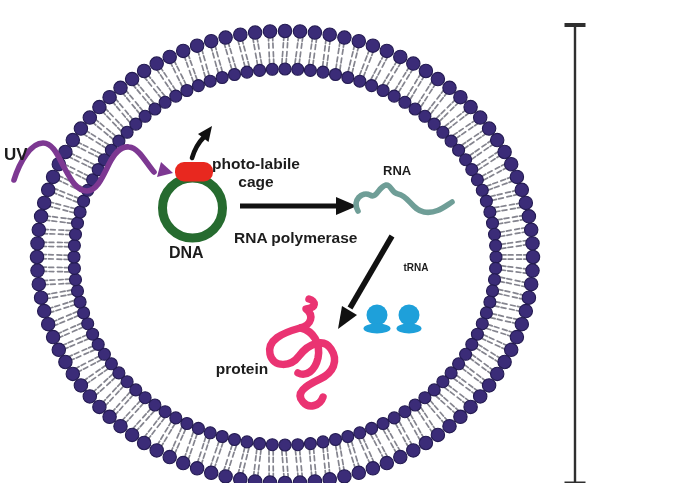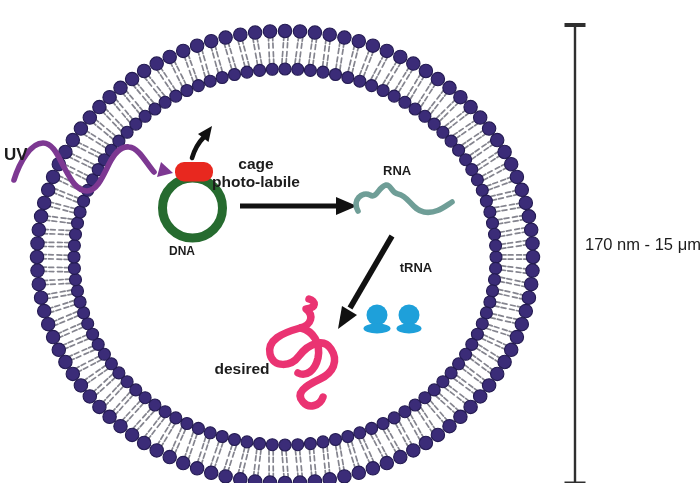--- a/index.html
+++ b/index.html
@@ -5,24 +5,24 @@
   html,body{margin:0;padding:0;background:#fff;}
   body{width:700px;height:483px;position:relative;overflow:hidden;
        font-family:"Liberation Sans",sans-serif;}
   #stage{position:absolute;left:0;top:16px;width:616px;height:483px;}
   svg{position:absolute;left:0;top:0;}
   .lbl{position:absolute;color:var(--text,#1c1c1c);font-weight:bold;white-space:nowrap;}
   .lbl .line{display:block;}
   .center{text-align:center;}
   #lbl-uv{left:4px;top:129px;font-size:17px;}
   #lbl-cage{left:208px;top:139px;width:96px;font-size:15.5px;line-height:18px;}
-  #lbl-dna{left:169px;top:228px;font-size:12px;}
+  #lbl-dna{left:169px;top:228px;font-size:16px;}
   #lbl-rnapol{left:234px;top:213px;font-size:15.5px;}
   #lbl-rna{left:383px;top:147px;font-size:13px;}
-  #lbl-trna{left:372px;top:244px;width:88px;font-size:13px;line-height:16.5px;}
+  #lbl-trna{left:372px;top:244px;width:88px;font-size:10px;line-height:16.5px;}
   #lbl-protein{left:209px;top:342px;width:66px;font-size:15.5px;line-height:22px;}
   #lbl-size{left:585px;top:219px;font-size:16.5px;font-weight:500;}
 </style>
 </head>
 <body style="--text: #1c1c1c; background: rgb(255, 255, 255);">
 
 <div id="stage">
 
   <svg width="700" height="483" viewBox="0 0 700 483">
 
@@ -272,31 +272,31 @@
     <g>
       <line x1="575" y1="9" x2="575" y2="468" stroke-width="2.4" stroke="#2f2f2f"></line>
       <line x1="564.5" y1="9" x2="585.5" y2="9" stroke-width="4" stroke="#2f2f2f"></line>
       <line x1="564.5" y1="467.5" x2="585.5" y2="467.5" stroke-width="4" stroke="#2f2f2f"></line>
     </g>
   </svg>
 
   <div class="lbl" id="lbl-uv">UV</div>
 
   <div class="lbl center" id="lbl-cage">
+    <span class="line">photo-labile</span>
     <span class="line">cage</span>
-    <span class="line">photo-labile</span>
   </div>
 
   <div class="lbl" id="lbl-dna">DNA</div>
 
+  <div class="lbl" id="lbl-rnapol">RNA polymerase</div>
 
   <div class="lbl" id="lbl-rna">RNA</div>
 
   <div class="lbl center" id="lbl-trna">
     <span class="line">tRNA</span>
   </div>
 
   <div class="lbl center" id="lbl-protein">
-    <span class="line">desired</span>
+    <span class="line">protein</span>
   </div>
 
-  <div class="lbl" id="lbl-size">170 nm - 15 μm</div>
 </div>
 
 </body></html>

